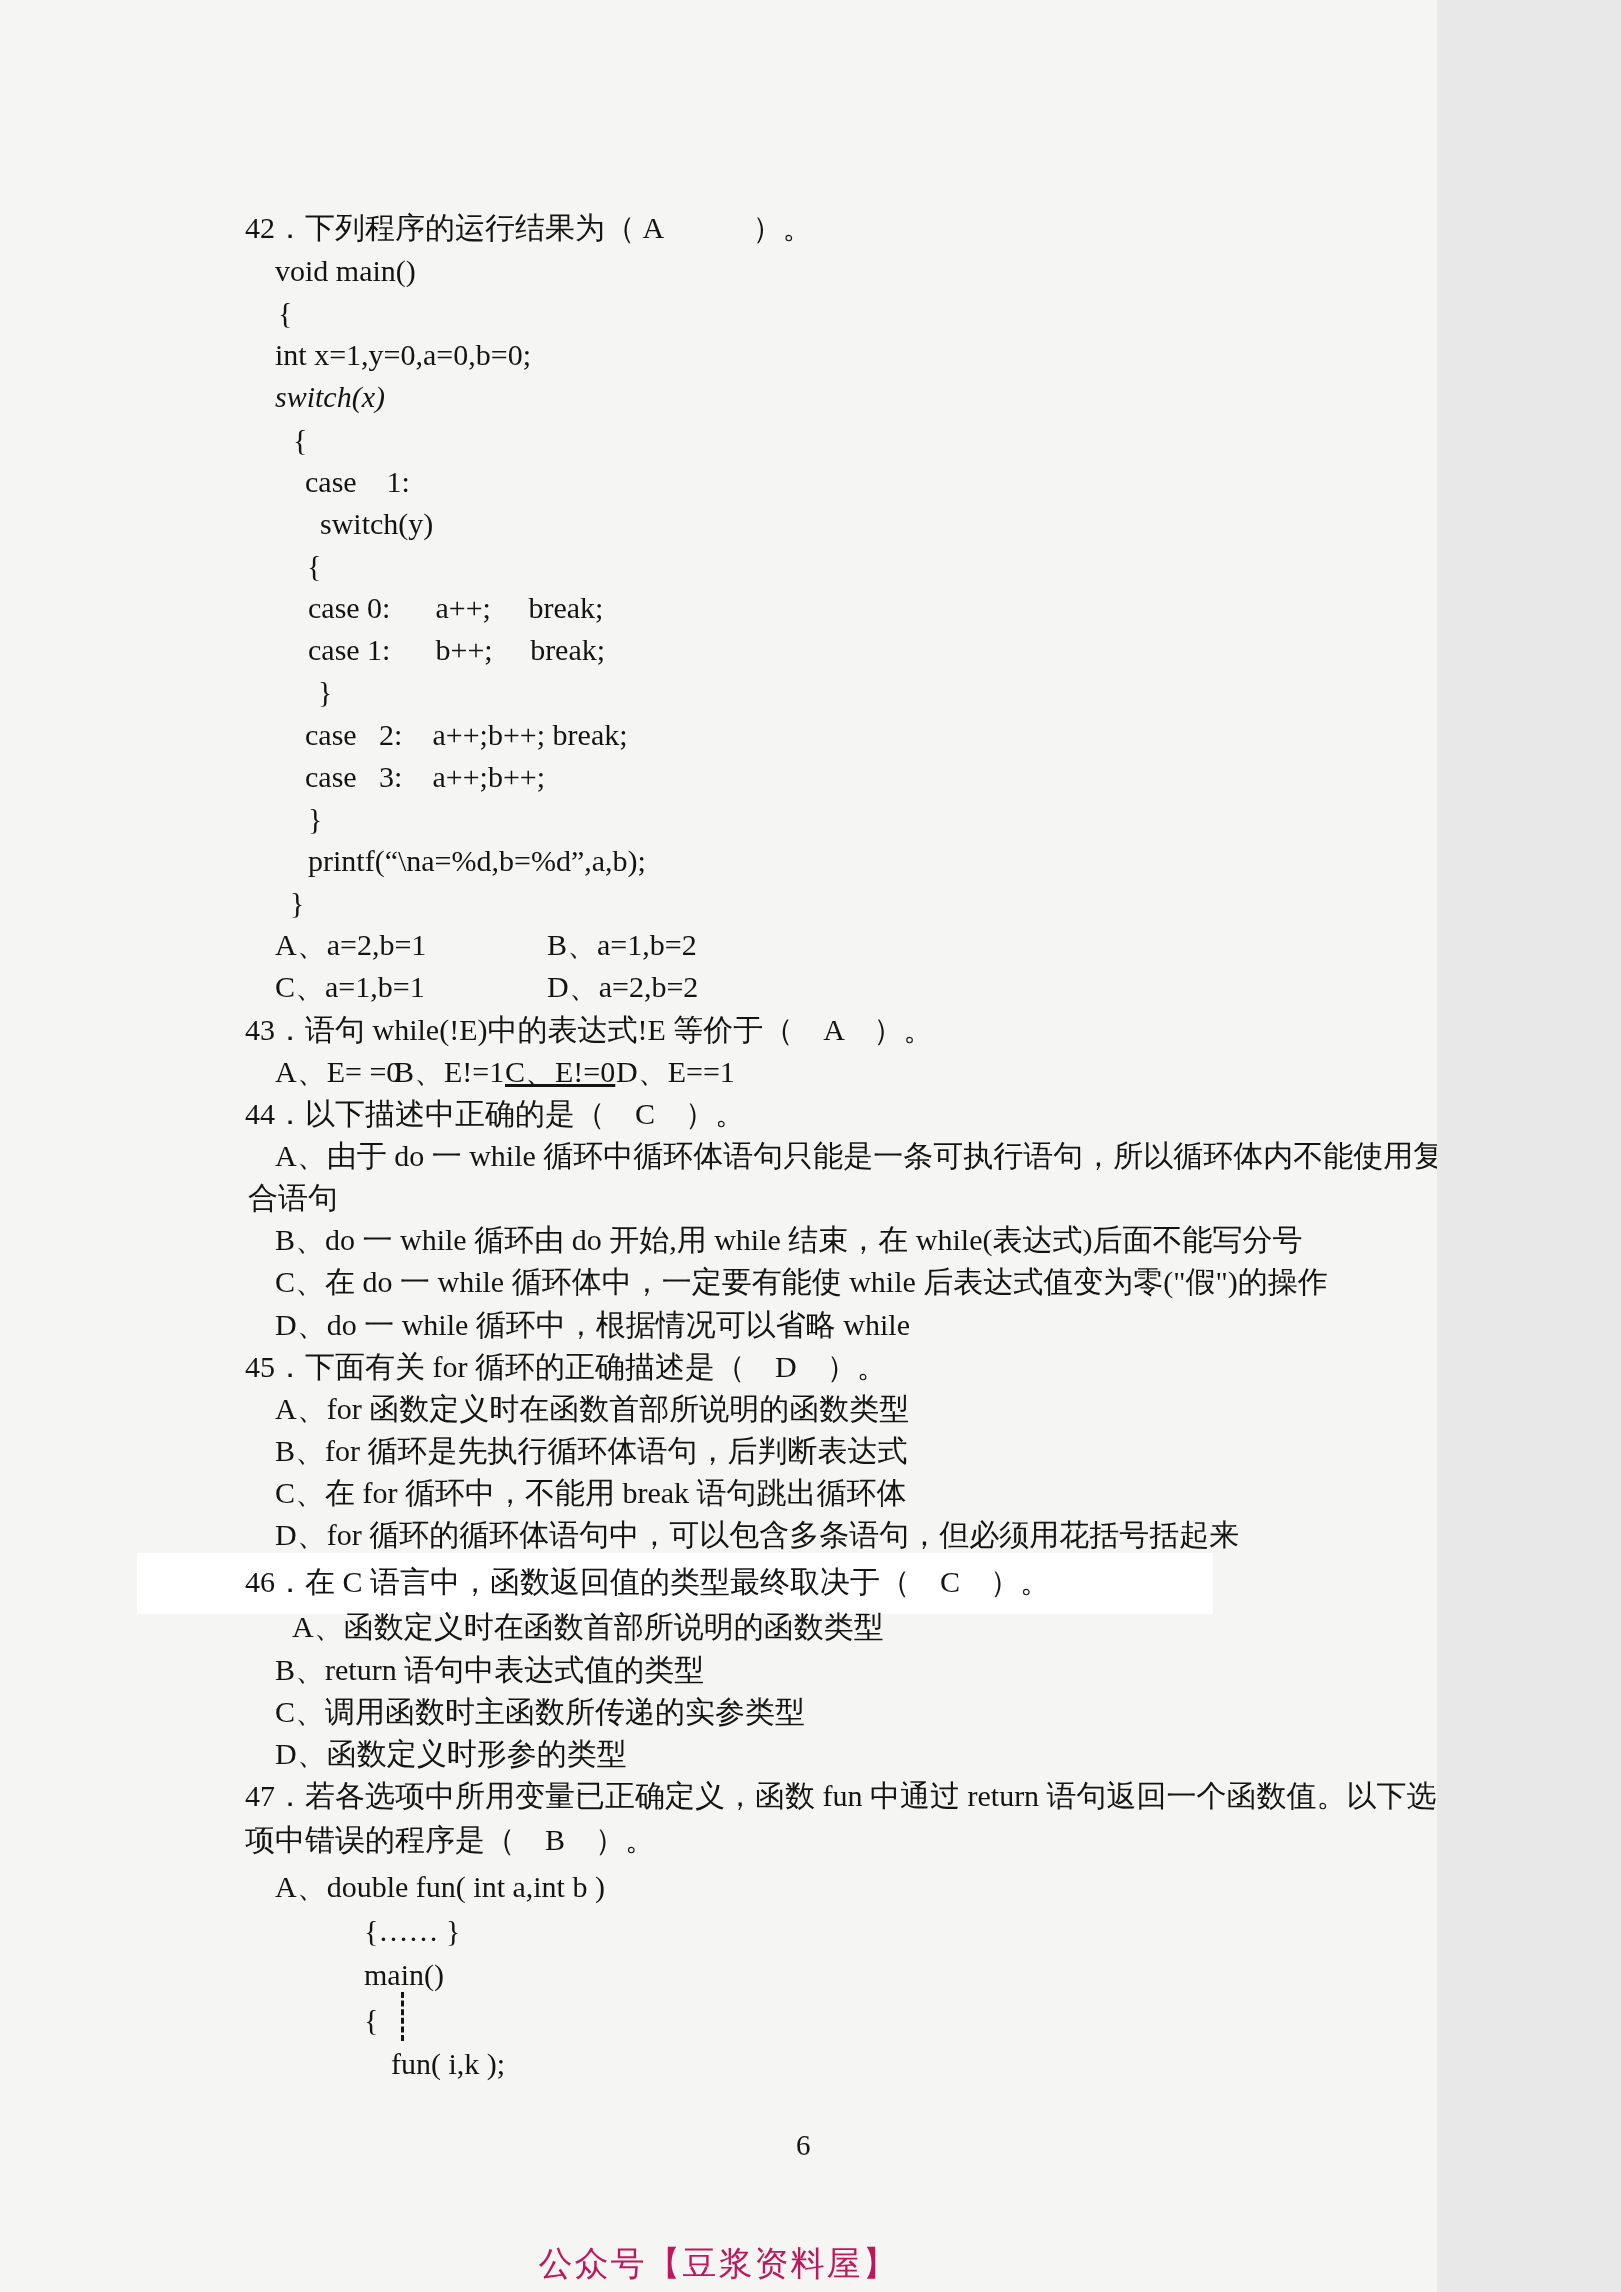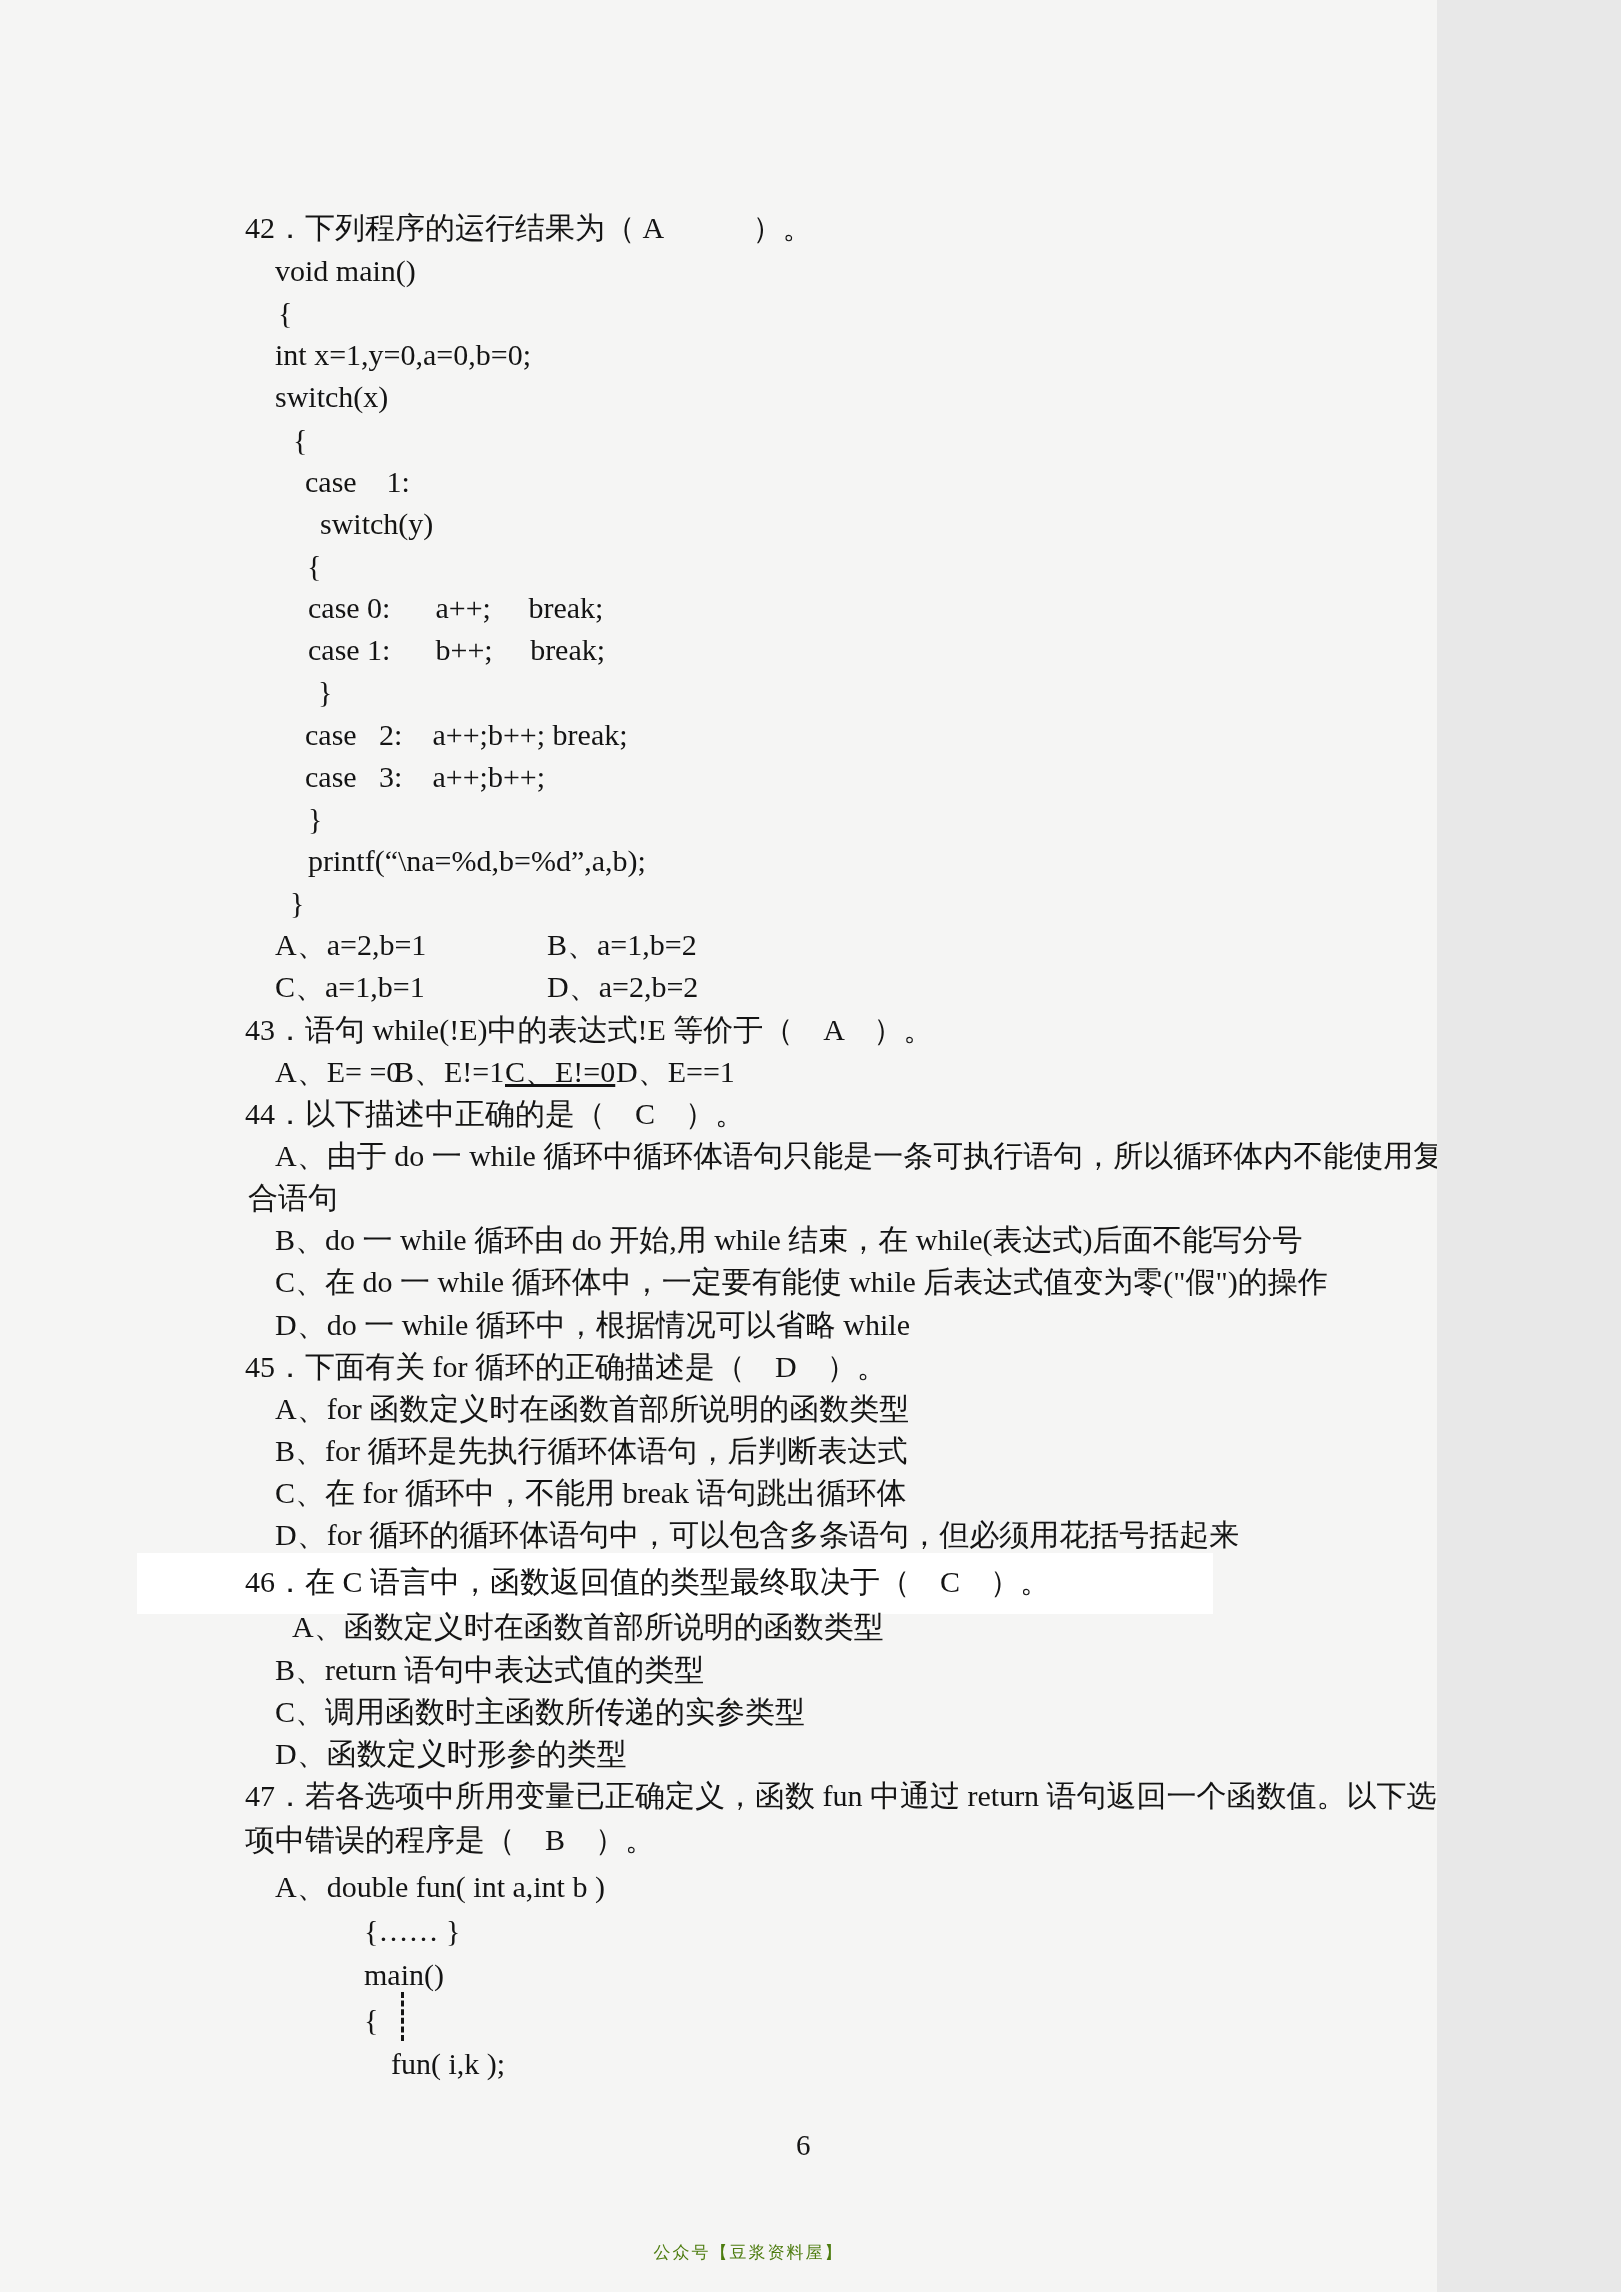--- a/index.html
+++ b/index.html
@@ -29,38 +29,37 @@
   }
   .pagenum{
     position:absolute;
     font-size:29px;
     color:#141414;
   }
   .footer{
     position:absolute;
     width:100%;
     text-align:center;
-    font-size:17px;
-    color:#4d7c0f;
+    font-size:34px;
+    color:#be185d;
     letter-spacing:2px;
     font-family:"Liberation Serif","DejaVu Serif",serif;
-    padding-left:30px;
   }
 </style>
 </head>
 <body>
 
 <div class="page">
   <div class="band" style="left: 137px; top: 1553px; width: 1076px; height: 61px; background: rgb(255, 255, 255);"></div>
   <div id="text-layer">
       <div class="tline" style="left: 245px; top: 208px;">42．下列程序的运行结果为（ A　　　）。</div>
       <div class="tline" style="left: 275px; top: 251px;">void main()</div>
       <div class="tline" style="left: 278px; top: 293px;">{</div>
       <div class="tline" style="left: 275px; top: 335px;">int x=1,y=0,a=0,b=0;</div>
-      <div class="tline" style="left: 275px; top: 377px;">switch(x)</div>
+      <div class="tline" style="left: 275px; top: 377px; font-style: italic;">switch(x)</div>
       <div class="tline" style="left: 293px; top: 420px;">{</div>
       <div class="tline" style="left: 305px; top: 462px;">case    1:</div>
       <div class="tline" style="left: 320px; top: 504px;">switch(y)</div>
       <div class="tline" style="left: 307px; top: 546px;">{</div>
       <div class="tline" style="left: 308px; top: 588px;">case 0:      a++;     break;</div>
       <div class="tline" style="left: 308px; top: 630px;">case 1:      b++;     break;</div>
       <div class="tline" style="left: 318px; top: 672px;">}</div>
       <div class="tline" style="left: 305px; top: 715px;">case   2:    a++;b++; break;</div>
       <div class="tline" style="left: 305px; top: 757px;">case   3:    a++;b++;</div>
       <div class="tline" style="left: 308px; top: 799px;">}</div>

